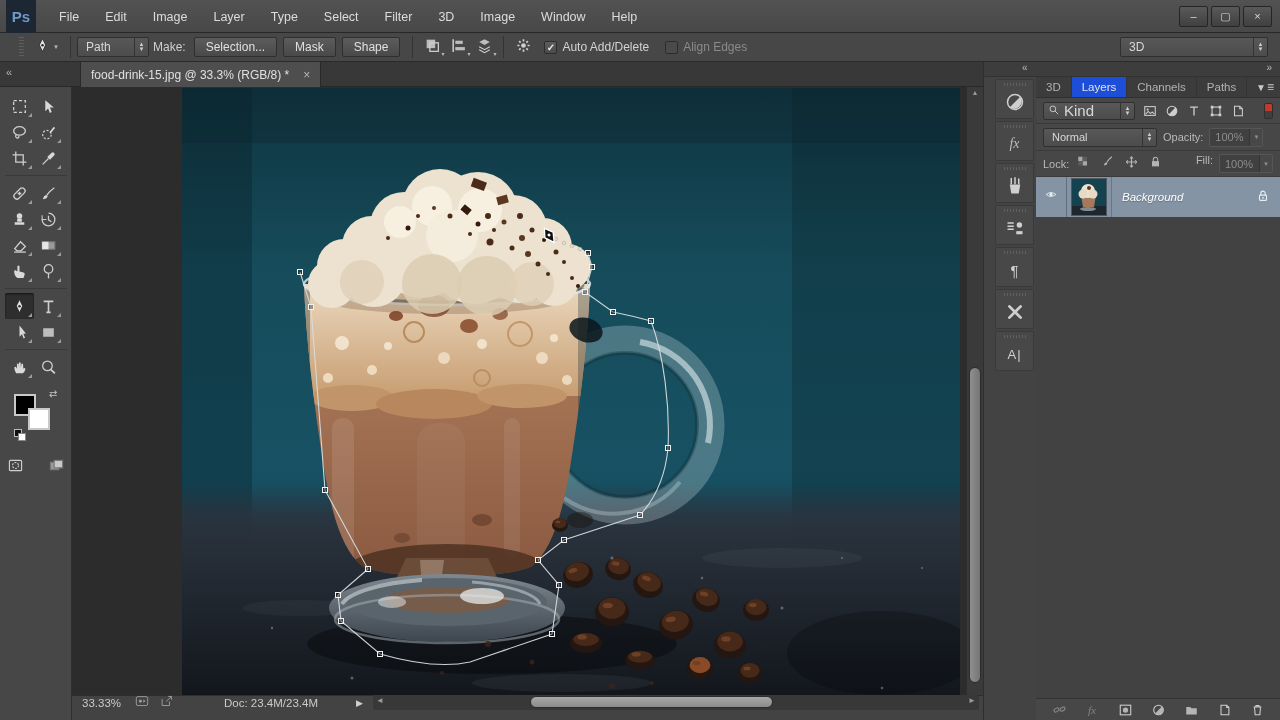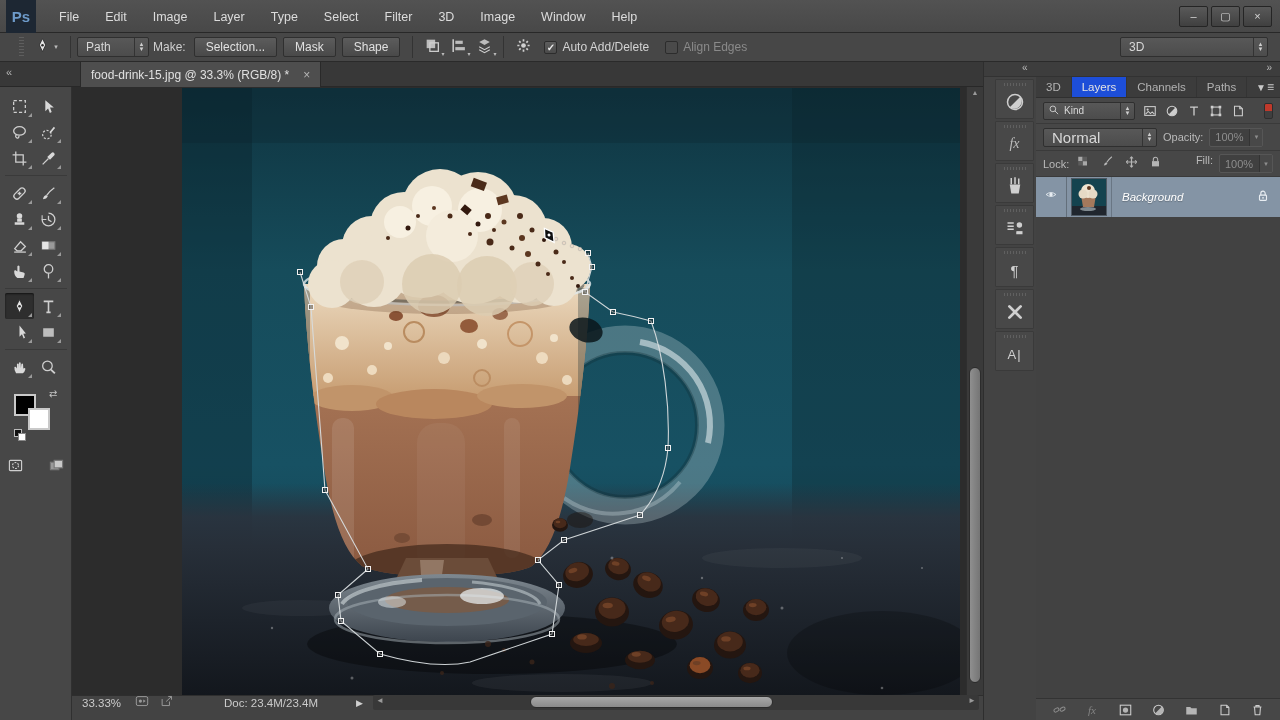--- a/index.html
+++ b/index.html
@@ -100,21 +100,21 @@
                       background:repeating-linear-gradient(to right,#606060 0 1px,transparent 1px 3px); }
   .icon-cell .cico { flex:1; display:flex; align-items:center; justify-content:center; color:#cfcfcf; font-size:15px; }
   .panel { position:absolute; left:52px; top:15px; right:0; bottom:0; background:#474747; display:flex; flex-direction:column; }
   .ptabs { height:21px; background:#3c3c3c; display:flex; align-items:stretch; border-bottom:1px solid #303030; }
   .ptab { padding:0 10px; display:flex; align-items:center; font-size:11.5px; color:#b2b2b2; border-right:1px solid #343434; }
   .ptab.active { background:#1d4ed8; color:#e3e3e3; }
   .pmenu { margin-left:auto; display:flex; align-items:center; padding-right:6px; color:#c9c9c9; font-size:10px; gap:1px; }
   .prow { display:flex; align-items:center; padding:0 7px; border-bottom:1px solid #3a3a3a; }
   .filter-row { height:26px; gap:5px; }
   .kind-dd { width:92px; height:18px; }
-  .kind-dd .val { padding:0 4px; display:flex; align-items:center; gap:4px; font-size:10px; }
+  .kind-dd .val { padding:0 4px; display:flex; align-items:center; gap:4px; font-size:15px; }
   .f-ico { width:19px; height:17px; display:flex; align-items:center; justify-content:center; border-radius:2px; }
   .filter-toggle { width:9px; height:16px; margin-left:auto; border:1px solid #2e2e2e; border-radius:2px;
                    background:linear-gradient(#c0392b 0 52%, #3f3f3f 52%); }
   .blend-row { height:27px; gap:6px; }
   .blend-dd { width:114px; height:19px; }
   .plabel { font-size:11px; color:#b9b9b9; }
   .valfield { height:19px; width:54px; background:#404040; border:1px solid #565656; border-radius:2px;
               display:flex; align-items:center; }
   .valfield .v { flex:1; padding:0 5px; font-size:11px; color:#8d8d8d; }
   .valfield .ar { width:13px; height:100%; border-left:1px solid #333; background:#484848; color:#8d8d8d;
@@ -807,21 +807,21 @@
                 <path d="M4 2.5 h6 l3 3 v8 H4 Z"></path>
                 <path d="M10 2.5 v3 h3"></path>
               </svg>
             </span>
           </span>
         <div class="filter-toggle"></div>
       </div>
 
       <div class="prow blend-row">
         <div class="dd blend-dd">
-          <span class="val" style="font-size:15px">Normal</span>
+          <span class="val" style="font-size:11px">Normal</span>
           <span class="updown">
               <span>▲</span>
               <span>▼</span>
             </span>
         </div>
         <span class="plabel">Opacity:</span>
         <div class="valfield">
           <span class="v">100%</span>
           <span class="ar">▼</span>
         </div>

